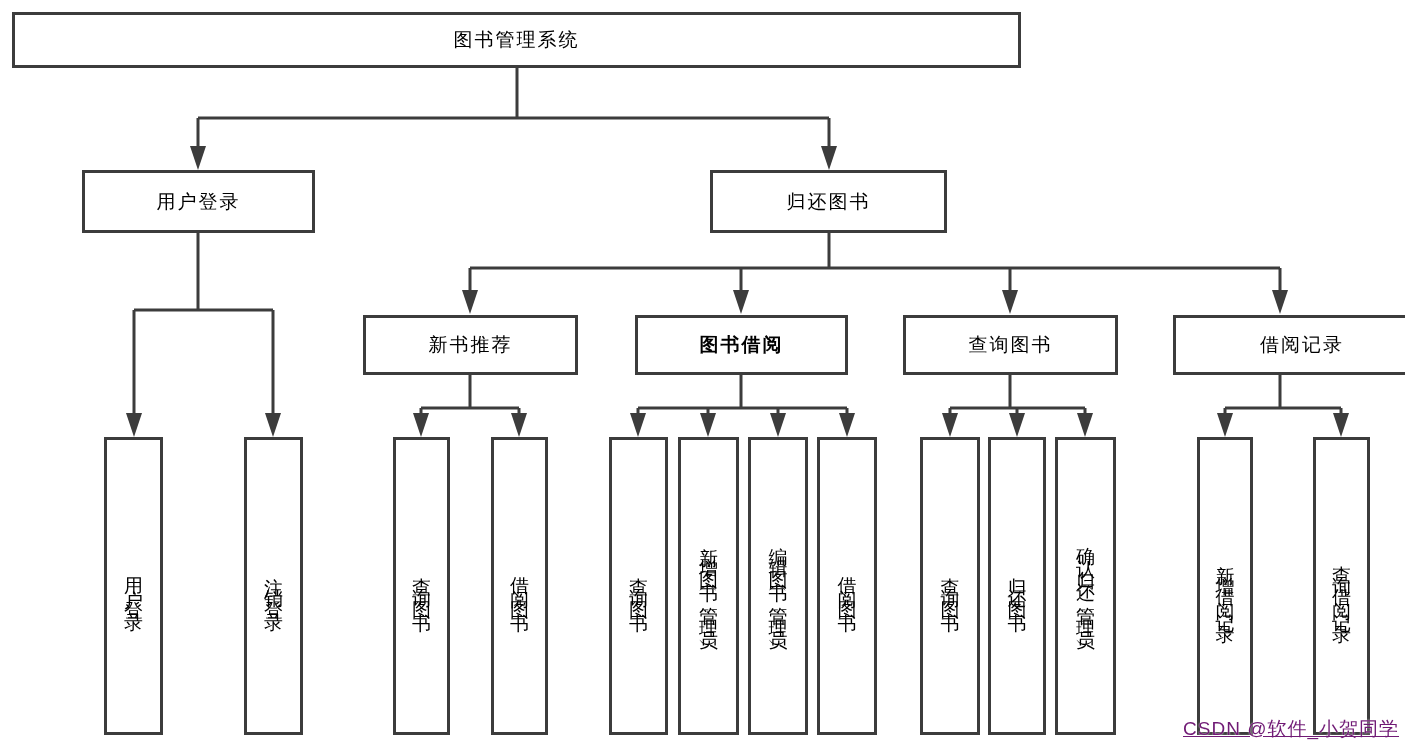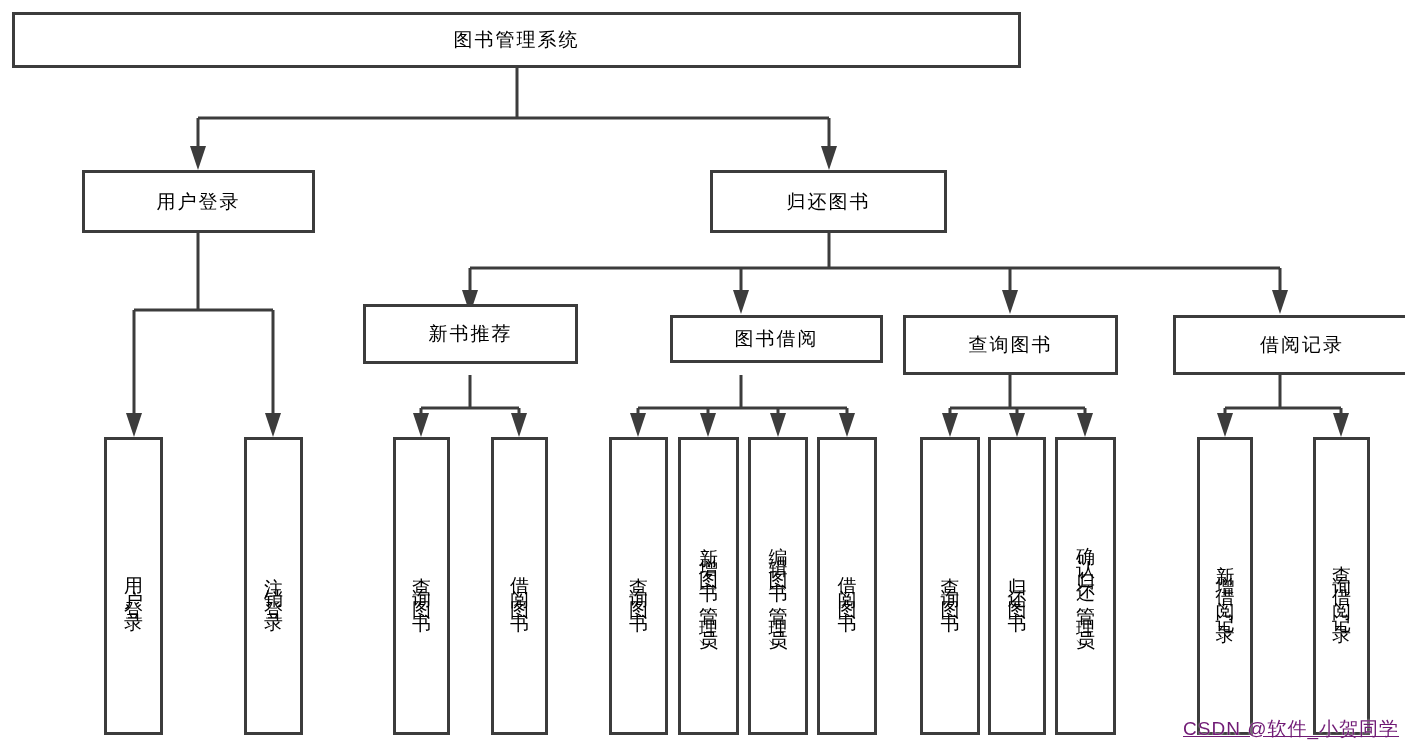--- a/index.html
+++ b/index.html
@@ -94,22 +94,22 @@
       <polygon points="1225,437 1217,413 1233,413"></polygon>
       <polygon points="1341,437 1333,413 1349,413"></polygon>
     </g>
   </svg>
 
   <div class="node" style="left:12px; top:12px; width:1009px; height:56px;">图书管理系统</div>
 
   <div class="node" style="left:82px; top:170px; width:233px; height:63px;">用户登录</div>
   <div class="node" style="left:710px; top:170px; width:237px; height:63px;">归还图书</div>
 
-  <div class="node" style="left:363px; top:304px; width:215px; height:60px;">新书推荐</div>
-  <div class="node" style="left:670px; top:315px; width:213px; height:48px;">图书借阅</div>
+  <div class="node" style="left:363px; top:315px; width:215px; height:60px;">新书推荐</div>
+  <div class="node" style="left:635px; top:315px; width:213px; height:60px;font-weight:bold;">图书借阅</div>
   <div class="node" style="left:903px; top:315px; width:215px; height:60px;">查询图书</div>
   <div class="node" style="left:1173px; top:315px; width:258px; height:60px;">借阅记录</div>
 
   <div class="node vnode" style="left:104px; top:437px; width:59px; height:298px;">用户登录</div>
   <div class="node vnode" style="left:244px; top:437px; width:59px; height:298px;">注销登录</div>
 
   <div class="node vnode" style="left:393px; top:437px; width:57px; height:298px;">查询图书</div>
   <div class="node vnode" style="left:491px; top:437px; width:57px; height:298px;">借阅图书</div>
 
   <div class="node vnode" style="left:609px; top:437px; width:59px; height:298px;">查询图书</div>

